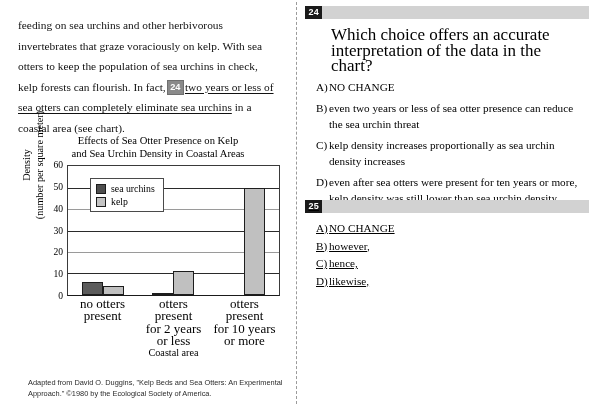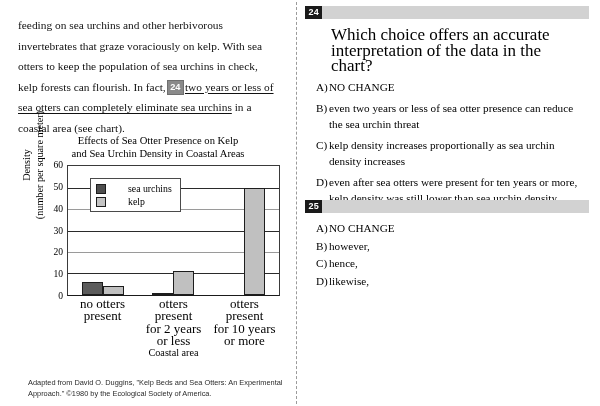--- a/index.html
+++ b/index.html
@@ -162,21 +162,21 @@
     background: #ffffff;
     border: 1.1px solid #4a4a4a;
     padding: 3px 8px 3px 5px;
     font-size: 9.8px;
     line-height: 13px;
     z-index: 5;
   }
   .legend-row {
     display: flex;
     align-items: center;
-    gap: 22px;
+    gap: 5px;
     white-space: nowrap;
   }
   .swatch {
     width: 8px;
     height: 8px;
     border: 1.1px solid #1d1d1d;
     display: inline-block;
     flex: none;
   }
   .swatch.urchin { background: #4e4e4e; }
@@ -393,21 +393,21 @@
           <span class="choice-letter">C)</span>
           <span class="choice-text">kelp density increases proportionally as sea urchin density increases</span>
         </li>
         <li class="choice">
           <span class="choice-letter">D)</span>
           <span class="choice-text">even after sea otters were present for ten years or more, kelp density was still lower than sea urchin density</span>
         </li>
       </ul>
     </div>
 
-    <div class="qblock" style="top:200px;">
+    <div class="qblock" style="top:200px;text-decoration:underline;">
       <div class="qbar">
         <span class="qnum">25</span>
       </div>
       <ul class="choices tight">
         <li class="choice">
           <span class="choice-letter">A)</span>
           <span class="choice-text">NO CHANGE</span>
         </li>
         <li class="choice">
           <span class="choice-letter">B)</span>

